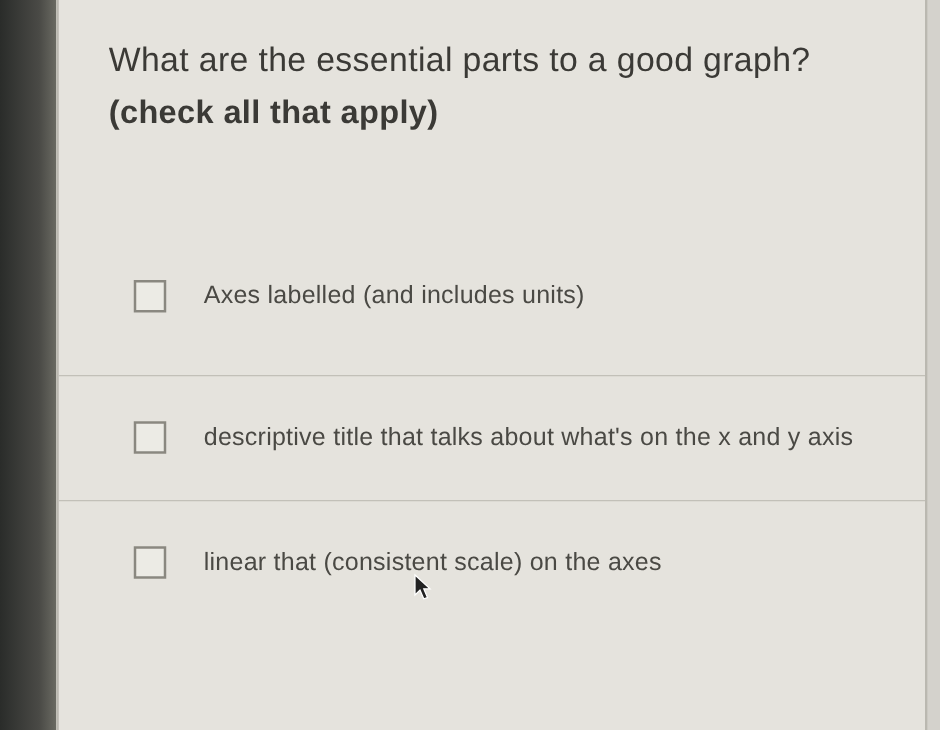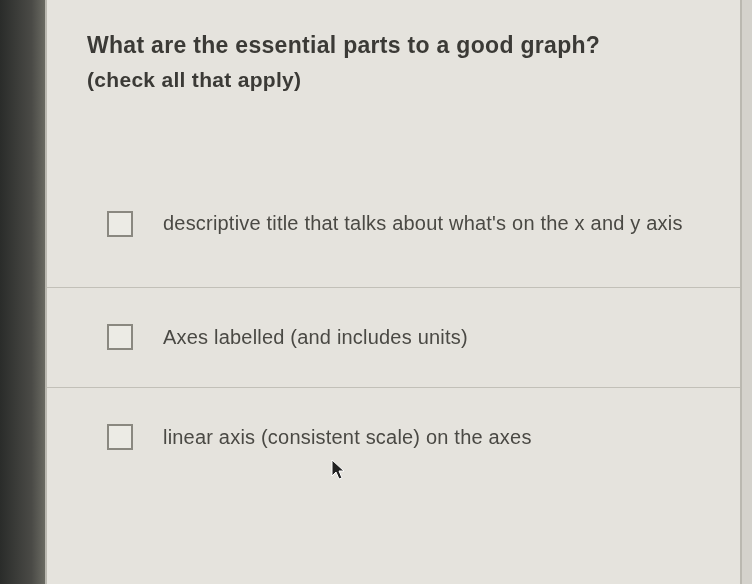--- a/index.html
+++ b/index.html
@@ -30,28 +30,28 @@
       right: 10px;
       height: 584px;
       background: #e5e3dd;
       border-left: 2px solid #bab8b0;
       border-right: 2px solid #bab8b0;
     }
     .question-block {
       padding: 28px 40px 40px 40px;
     }
     .question-text {
-      font-size: 23px;
-      font-weight: 700;
+      font-size: 27px;
+      font-weight: 400;
       color: #3b3a36;
       letter-spacing: 0.3px;
       line-height: 1.55;
     }
     .subtext {
-      font-size: 21px;
+      font-size: 26px;
       font-weight: 700;
       color: #3b3a36;
       letter-spacing: 0.3px;
       margin-top: 4px;
     }
     .options {
       margin-top: 55px;
     }
     .option-row {
       display: flex;
@@ -95,31 +95,31 @@
 <div class="content-panel">
   <div class="question-block">
     <div class="question-text">What are the essential parts to a good graph?</div>
     <div class="subtext">(check all that apply)</div>
   </div>
 
   <div class="options">
 
     <div class="option-row">
       <div class="checkbox"></div>
+      <div class="option-label">Axes labelled (and includes units)</div>
+    </div>
+
+    <div class="option-row">
+      <div class="checkbox"></div>
       <div class="option-label">descriptive title that talks about what's on the x and y axis</div>
     </div>
 
     <div class="option-row">
       <div class="checkbox"></div>
-      <div class="option-label">Axes labelled (and includes units)</div>
-    </div>
-
-    <div class="option-row">
-      <div class="checkbox"></div>
-      <div class="option-label">linear axis (consistent scale) on the axes</div>
+      <div class="option-label">linear that (consistent scale) on the axes</div>
     </div>
 
 
   </div>
 </div>
 
 <div class="cursor">
   <svg width="18" height="24" viewBox="0 0 18 24">
     <path d="M 2 2 L 2 18 L 6 14 L 9 21 L 12 20 L 9 13 L 14 13 Z" fill="#222" stroke="#fff" stroke-width="1"></path>
   </svg>

